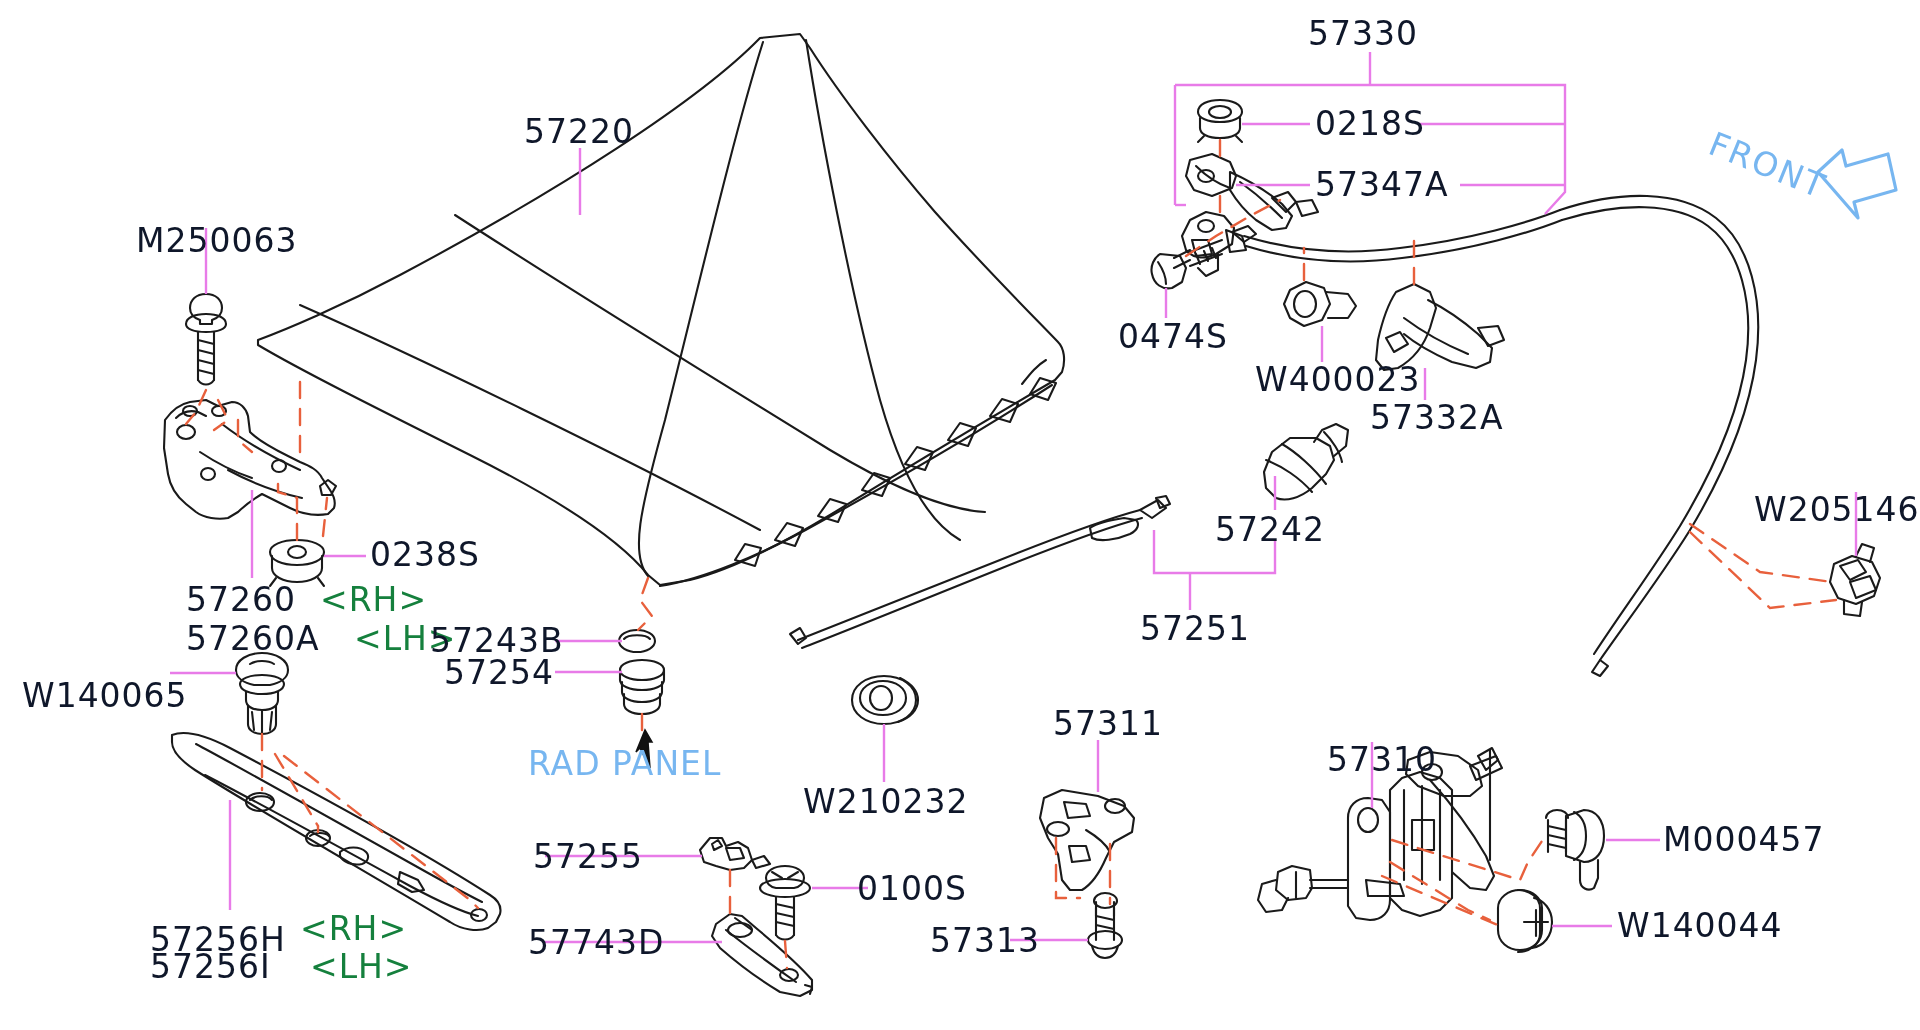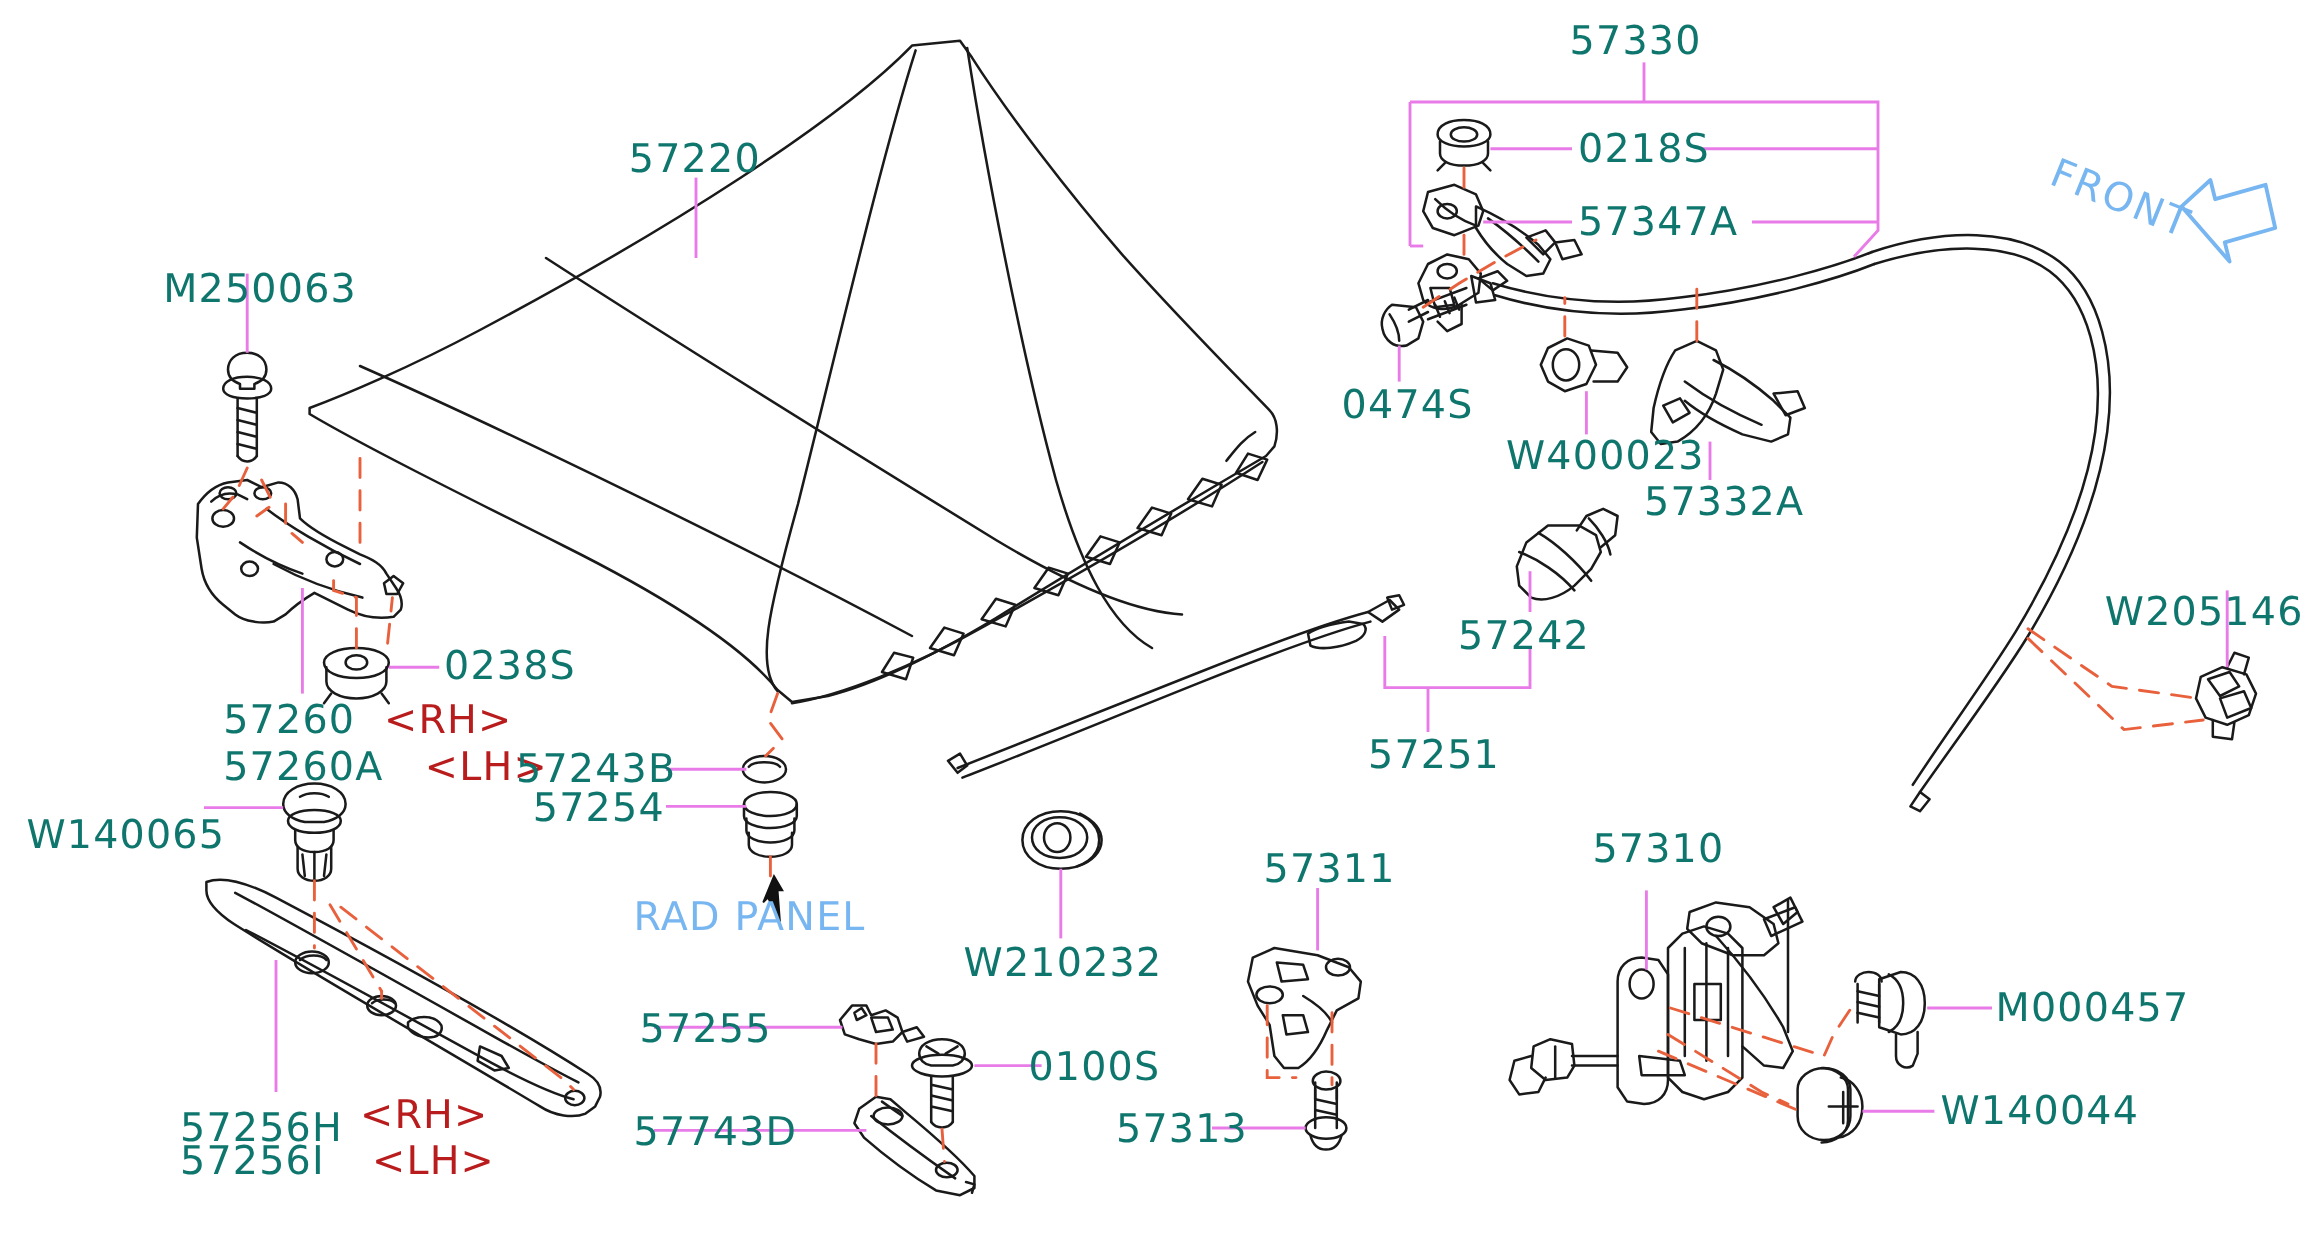--- a/index.html
+++ b/index.html
@@ -22,25 +22,25 @@
     width: 1920px;
     height: 1030px;
   }
   .part-label {
     position: absolute;
     white-space: pre;
     font-family: "DejaVu Sans", sans-serif;
     font-size: 33px;
     letter-spacing: 1px;
     line-height: 1;
-    color: #0f766e;
+    color: #0f172a;
     user-select: none;
   }
   .part-label.side {
-    color: #b91c1c;
+    color: #15803d;
   }
   .note-label {
     position: absolute;
     white-space: pre;
     font-family: "DejaVu Sans", sans-serif;
     font-size: 33px;
     letter-spacing: 1px;
     line-height: 1;
     color: #77b6f0;
     user-select: none;
@@ -480,21 +480,21 @@
   <div class="part-label" style="left:533px; top:840px;">57255</div>
 
   <div class="part-label" style="left:528px; top:926px;">57743D</div>
 
   <div class="part-label" style="left:857px; top:872px;">0100S</div>
 
   <div class="part-label" style="left:1053px; top:707px;">57311</div>
 
   <div class="part-label" style="left:930px; top:924px;">57313</div>
 
-  <div class="part-label" style="left:1327px; top:690px;text-align:center;">57310</div>
+  <div class="part-label" style="left:1327px; top:743px;text-align:center;">57310</div>
 
   <div class="part-label" style="left:1663px; top:823px;">M000457</div>
 
   <div class="part-label" style="left:1617px; top:909px;">W140044</div>
 
   <div class="part-label" style="left:1308px; top:17px;">57330</div>
 
   <div class="part-label" style="left:1315px; top:107px;">0218S</div>
 
   <div class="part-label" style="left:1315px; top:168px;">57347A</div>

